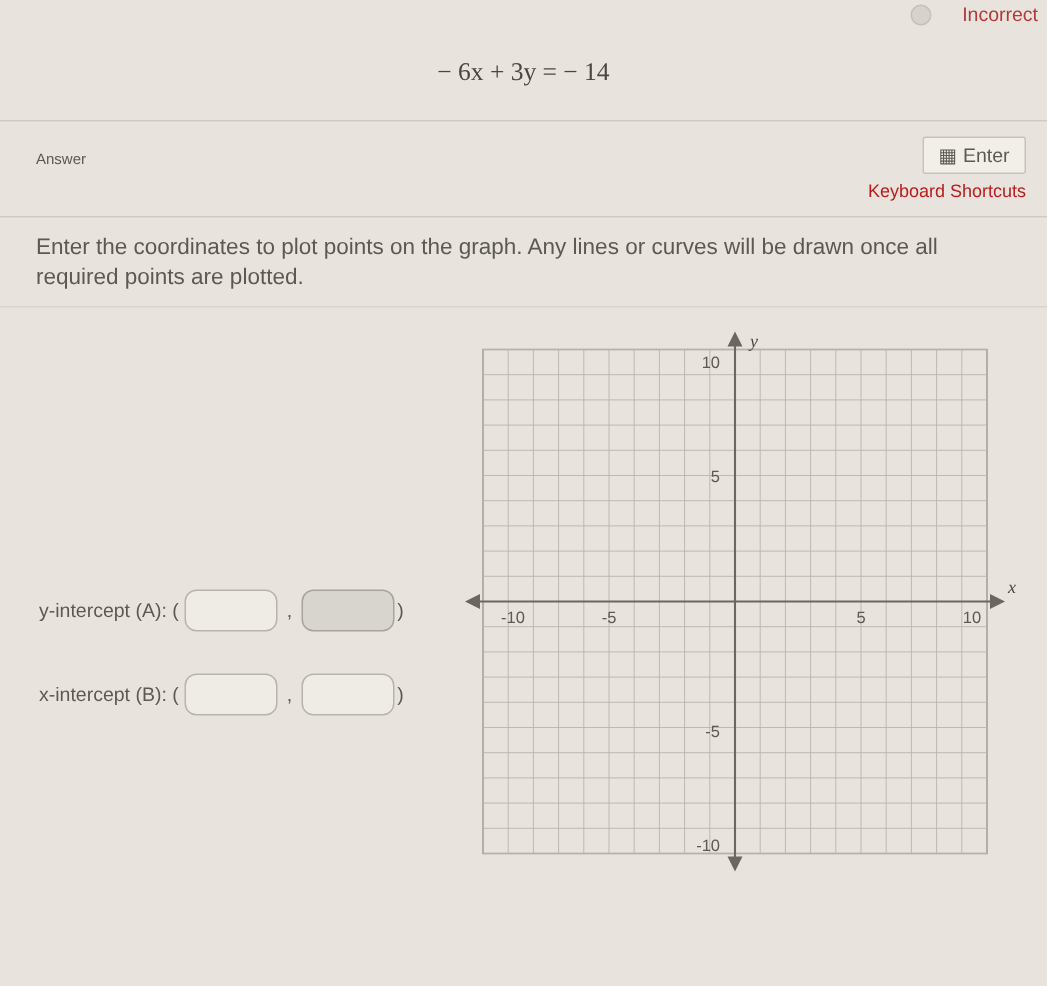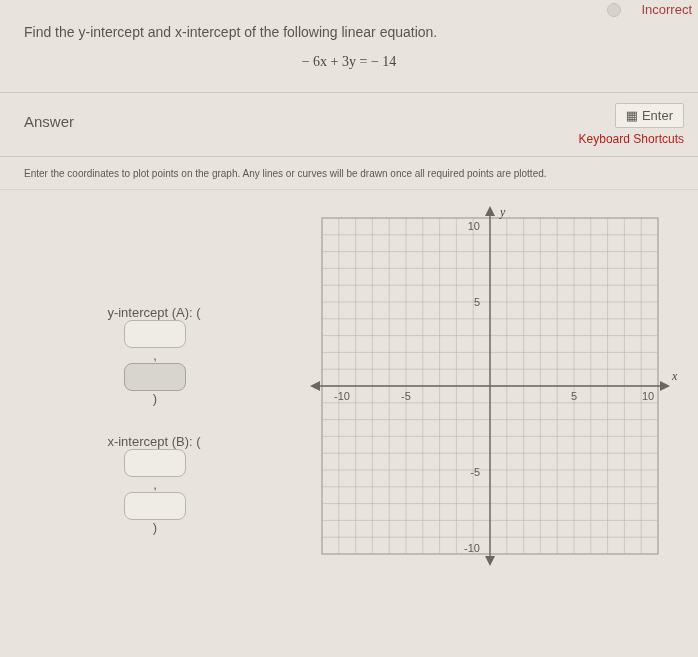--- a/index.html
+++ b/index.html
@@ -32,35 +32,35 @@
     font-weight: 500;
   }
   .question {
     padding: 24px 24px 0 24px;
     font-size: 14px;
     color: #595650;
   }
   .equation {
     text-align: center;
     font-family: "Times New Roman", serif;
-    font-size: 14px;
+    font-size: 17px;
     color: #4a4742;
     padding: 14px 0 22px 0;
   }
   .answer-bar {
     border-top: 1px solid #cfcac1;
     border-bottom: 1px solid #cfcac1;
     padding: 10px 14px 10px 24px;
     display: flex;
     justify-content: space-between;
     align-items: flex-start;
     background: #e8e4dd;
   }
   .answer-label {
-    font-size: 15px;
+    font-size: 10px;
     color: #5c5953;
     font-weight: 500;
     padding-top: 10px;
   }
   .kpd-col { display:flex; flex-direction:column; align-items:flex-end; gap:4px;}
   .keypad-btn {
     border: 1px solid #c7c3bb;
     background: #f2efe9;
     padding: 4px 10px;
     font-size: 13px;
@@ -71,41 +71,40 @@
     gap: 4px;
     cursor: pointer;
   }
   .kbd-link {
     font-size: 12px;
     color: #b91c1c;
     cursor: pointer;
   }
   .instructions {
     padding: 10px 24px 8px 24px;
-    font-size: 10px;
+    font-size: 15px;
     color: #5c5953;
     line-height: 1.35;
     border-bottom: 1px solid #d9d5cd;
   }
   .work-area {
     display: flex;
     padding: 10px 0 0 10px;
     align-items: center;
   }
   .inputs-col {
     width: 290px;
     padding-top: 60px;
   }
   .input-row {
     display: flex;
     align-items: center;
     font-size: 13px;
     color: #5c5953;
-    margin: 28px 0;
-    flex-direction: column;
+    margin: 28px 16px;
   }
   .input-row .lbl { white-space: nowrap; margin-right: 2px;}
   .coord-box {
     display: inline-block;
     width: 62px;
     height: 28px;
     border: 1px solid #b8b4ac;
     border-radius: 8px;
     background: #efece6;
     margin: 0 2px;
@@ -131,21 +130,20 @@
 </style>
 </head>
 <body>
 
 <div class="top-bar">
   <span class="status-circle"></span>
   <span class="status-text">Incorrect</span>
 </div>
 
 <div class="question">
-  <div>Find the y-intercept and x-intercept of the following linear equation.</div>
   <div class="equation">− 6x + 3y = − 14</div>
 </div>
 
 <div class="answer-bar">
   <div class="answer-label">Answer</div>
   <div class="kpd-col">
     <div class="keypad-btn">
       <span>▦</span>
       <span>Enter</span>
     </div>

